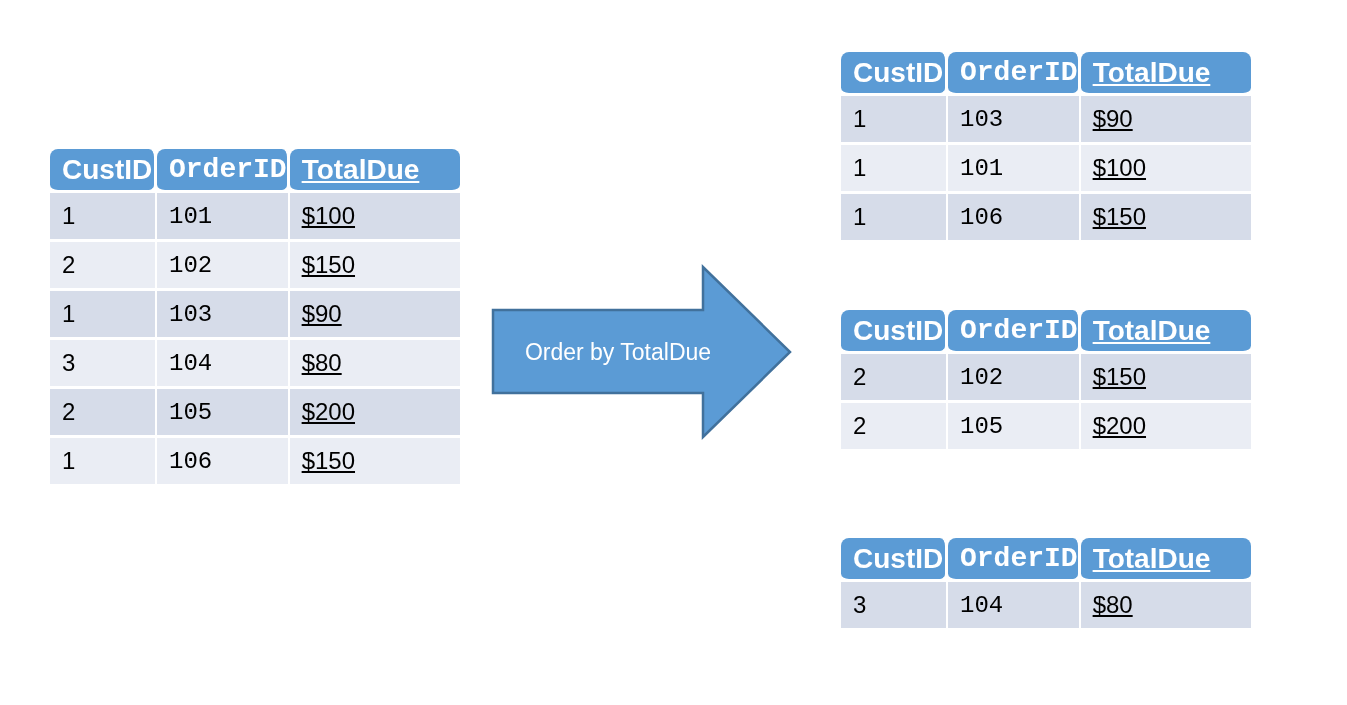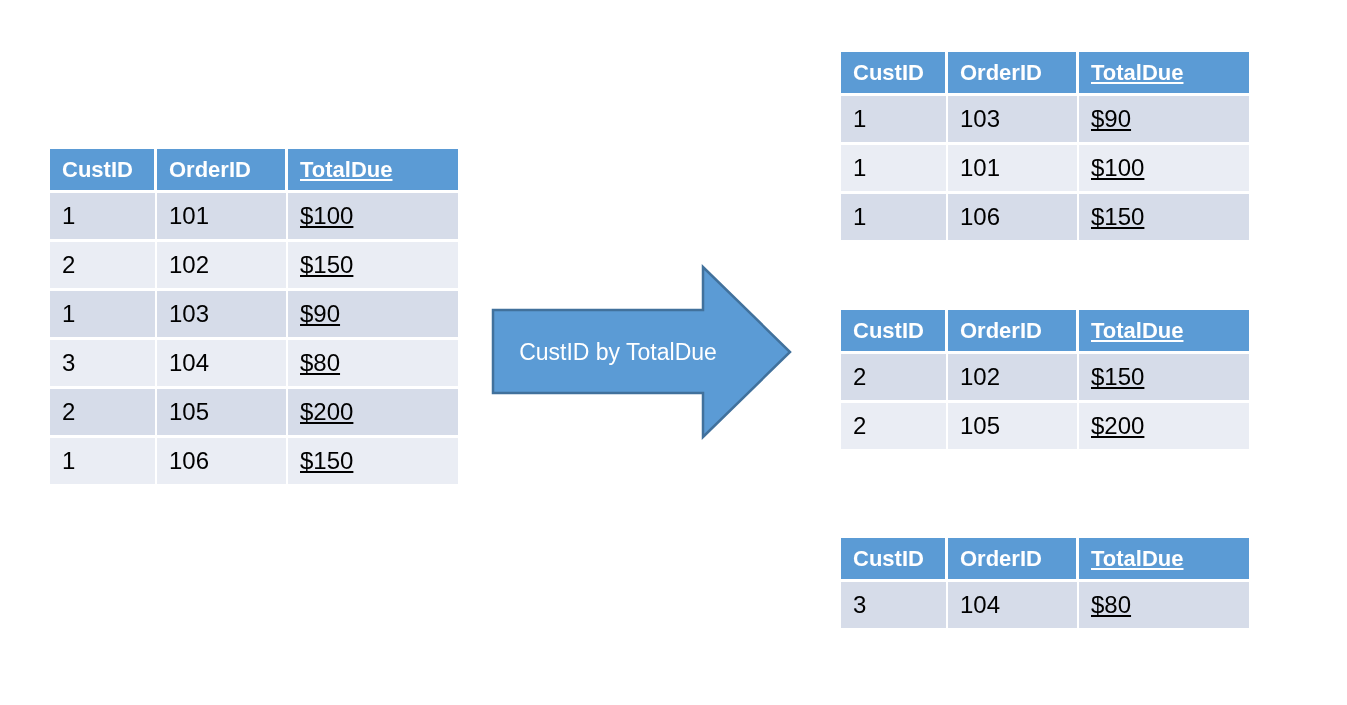--- a/index.html
+++ b/index.html
@@ -30,29 +30,30 @@
   }
   .data-table th, .data-table td {
     box-sizing: border-box;
     overflow: hidden;
     white-space: nowrap;
     text-align: left;
     vertical-align: middle;
     padding: 0 0 0 12px;
   }
   .c1 { width: 107px; }
-  .c2 { width: 131px; }
+  .c2 { width: 131px; font-family: Liberation Mono, monospace; }
   .c3 { width: 170px; text-decoration: underline; }
   .data-table th {
     background: var(--header-bg);
     color: var(--header-text);
-    font-size: 22px;
+    font-size: 28px;
     font-weight: bold;
     height: 44px;
     border-bottom: 3px solid #fff;
+    border-radius: 8px;
   }
   .data-table th:not(:last-child) { border-right: 3px solid #fff; }
   .data-table td {
     color: var(--body-text);
     font-size: 24px;
     height: 49px;
     border-bottom: 3px solid #fff;
   }
   .data-table td:not(:last-child) { border-right: 2px solid #fff; }
   .data-table tbody tr:nth-child(odd) td { background: var(--row-dark); }
@@ -123,21 +124,21 @@
         <td class="c2">106</td>
         <td class="c3">$150</td>
       </tr>
     </tbody>
   </table>
 
   <svg class="arrow-svg" viewBox="0 0 310 180" aria-hidden="true">
     <path class="arrow-path" d="M 6 48 L 216 48 L 216 5 L 303 90 L 216 175 L 216 131 L 6 131 Z"></path>
   </svg>
   <div class="arrow-label">
-    <div>CustID by TotalDue</div>
+    <div>Order by TotalDue</div>
   </div>
 
   <table class="data-table" style="left:841px; top:52px;">
     <thead>
       <tr>
         <th class="c1">CustID</th>
         <th class="c2">OrderID</th>
         <th class="c3">TotalDue</th>
       </tr>
     </thead>

